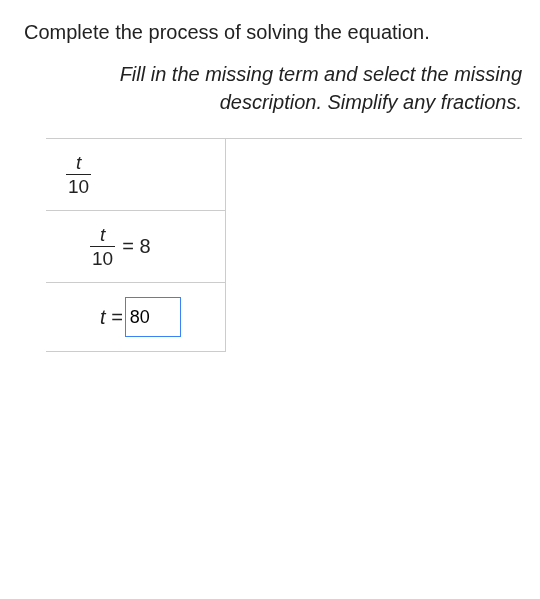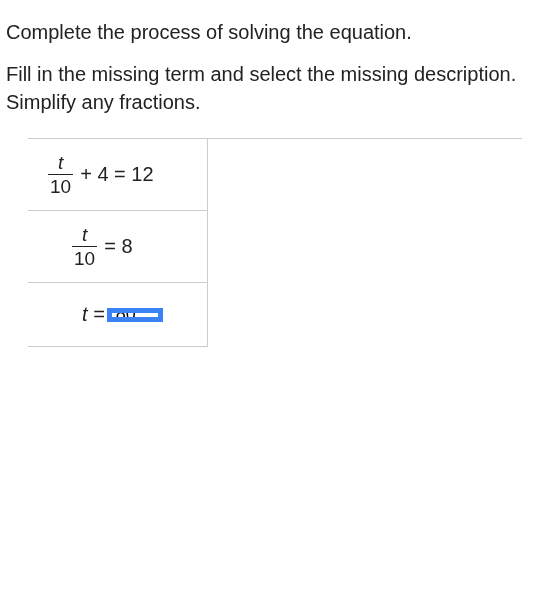--- a/index.html
+++ b/index.html
@@ -6,23 +6,23 @@
   body {
     margin: 0;
     padding: 0;
     font-family: Verdana, Geneva, sans-serif;
     color: #222;
     background: #fff;
     width: 540px;
     height: 599px;
     overflow: hidden;
   }
-  .container { padding: 18px 18px 0 6px; }
+  .container { padding: 18px 18px 0 24px; }
   .prompt1 { font-size: 20px; line-height: 1.4; margin-bottom: 14px; }
-  .prompt2 { font-size: 20px; line-height: 1.4; margin-bottom: 22px; }
+  .prompt2 { font-size: 20px; font-style: italic; line-height: 1.4; margin-bottom: 22px; text-align: right; }
 
   .workarea {
     display: flex;
     border-top: 1px solid #ccc;
     margin-left: 22px;
   }
   .left-col {
     width: 180px;
     border-right: 1px solid #ccc;
   }
@@ -51,25 +51,25 @@
   .frac .num { padding: 0 2px 2px 2px; }
   .frac .den { padding: 2px 2px 0 2px; border-top: 1.4px solid #222; }
   .frac .num, .frac .den { font-style: italic; font-size: 19px; }
   .frac .den.plain { font-style: normal; text-align: center; }
   .ital { font-style: italic; }
 
   .eq-text { margin: 0 3px; }
 
   .answer-input {
     width: 56px;
-    height: 14px;
+    height: 40px;
     font-size: 18px;
     text-align: left;
     padding: 2px 4px;
-    border: 5px solid #3b82f6;
+    border: 1px solid #3b82f6;
     font-family: Verdana, Geneva, sans-serif;
     outline: none;
     margin-left: 2px;
   }
 
   .desc-slot {
     margin: 12px 0 0 10px;
     height: 30px;
     width: 330px;
     border: 2px solid #1a8ae5;
@@ -115,21 +115,20 @@
   <div class="prompt2">Fill in the missing term and select the missing description. Simplify any fractions.</div>
 
   <div class="workarea">
     <div class="left-col">
 
       <div class="step-row row0">
         <span class="frac">
           <span class="num">t</span>
           <span class="den plain">10</span>
         </span>
-        <span class="eq-text"> + 4 = 12</span>
       </div>
 
       <div class="step-row row1">
         <span class="frac">
           <span class="num">t</span>
           <span class="den plain">10</span>
         </span>
         <span class="eq-text"> = 8</span>
       </div>
 

